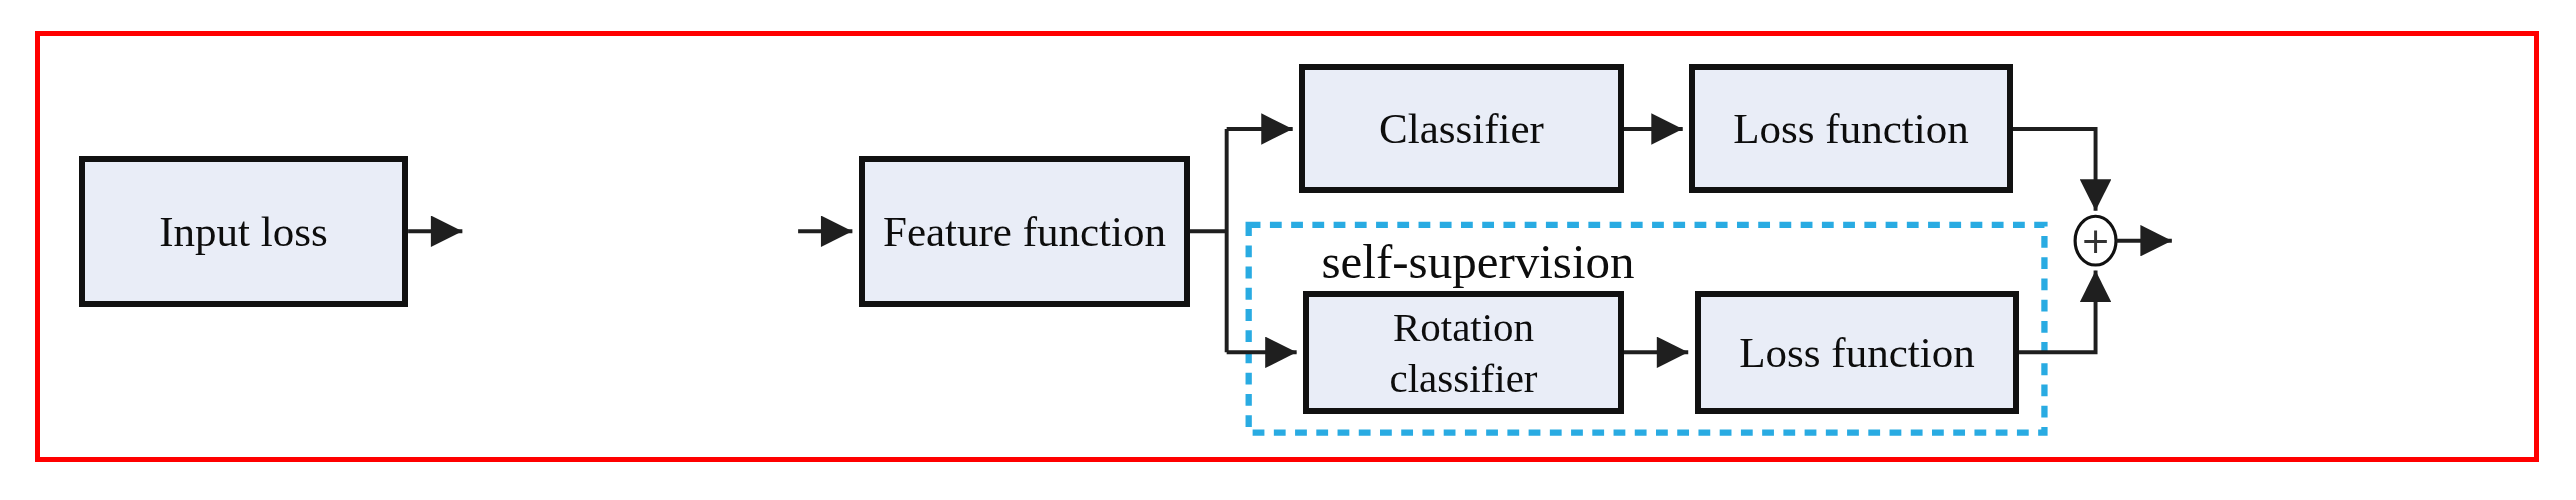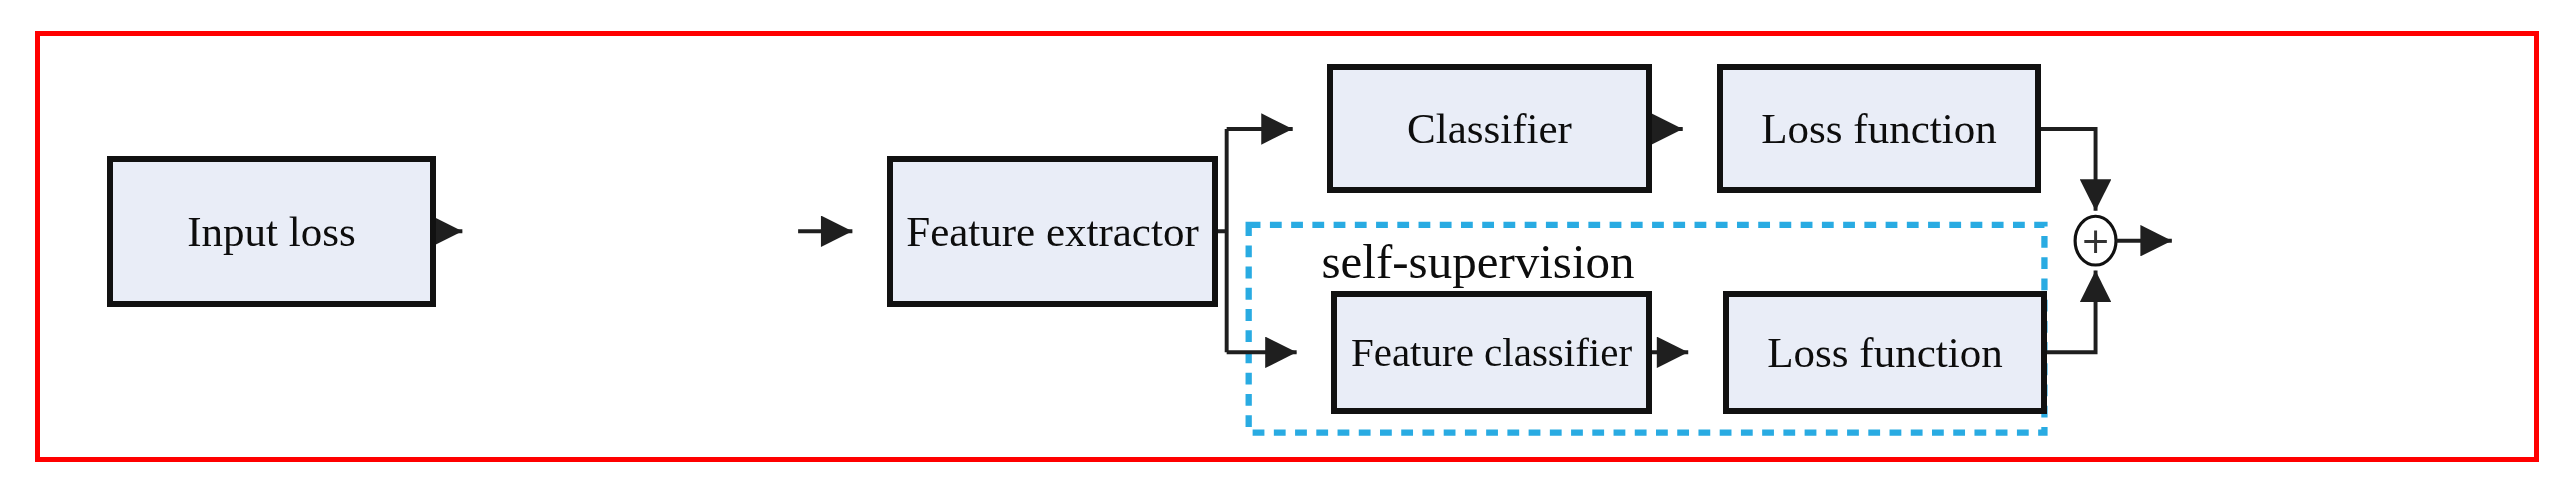--- a/index.html
+++ b/index.html
@@ -28,21 +28,20 @@
   .node{
     position:absolute;
     background:var(--boxfill);
     border:6.3px solid var(--boxborder);
     box-sizing:border-box;
     display:flex;align-items:center;justify-content:center;
     text-align:center;
     font-size:43px;line-height:1.28;color:var(--text);
     z-index:2;
     padding:16px 11px;
-    margin-left:28px;
   }
   .n-input      {left:79px; top:156px; width:329px; height:151px;}
   .n-rotop      {left:469px; top:156px; width:329px; height:151px;}
   .n-feat       {left:859px;top:156px; width:331px; height:151px;}
   .n-clf        {left:1299px;top:64px;  width:325px; height:129px;}
   .n-losst      {left:1689px;top:64px;  width:324px; height:129px;}
   .n-rotclf     {left:1303px;top:291px; width:321px; height:123px; font-size:41px;line-height:1.22;}
   .n-lossb      {left:1695px;top:291px; width:324px; height:123px;}
   .n-model      {left:2178px;top:149px; width:321px; height:165px;}
   .group-label{
@@ -86,29 +85,29 @@
     <path d="M2567,448 H2665 V344" stroke="#1f1f1f" stroke-width="5" fill="none" marker-end="url(#arw)"></path>
 
     <ellipse cx="2665" cy="306" rx="26" ry="31" fill="#ffffff" stroke="#111111" stroke-width="4"></ellipse>
 
     <path d="M2691,306 H2762" stroke="#1f1f1f" stroke-width="5" fill="none" marker-end="url(#arw)"></path>
   </svg>
 
   <div class="node n-input">Input loss</div>
 
 
-  <div class="node n-feat">Feature extractor</div>
+  <div class="node n-feat">Feature function</div>
 
   <div class="node n-clf">Classifier</div>
 
   <div class="node n-losst">Loss function</div>
 
   <div class="group-label">self-supervision</div>
 
-  <div class="node n-rotclf">Feature classifier</div>
+  <div class="node n-rotclf">Rotation classifier</div>
 
   <div class="node n-lossb">Loss function</div>
 
 
   <div class="sum-plus">+</div>
 
 </div>
 
 
 </body></html>

